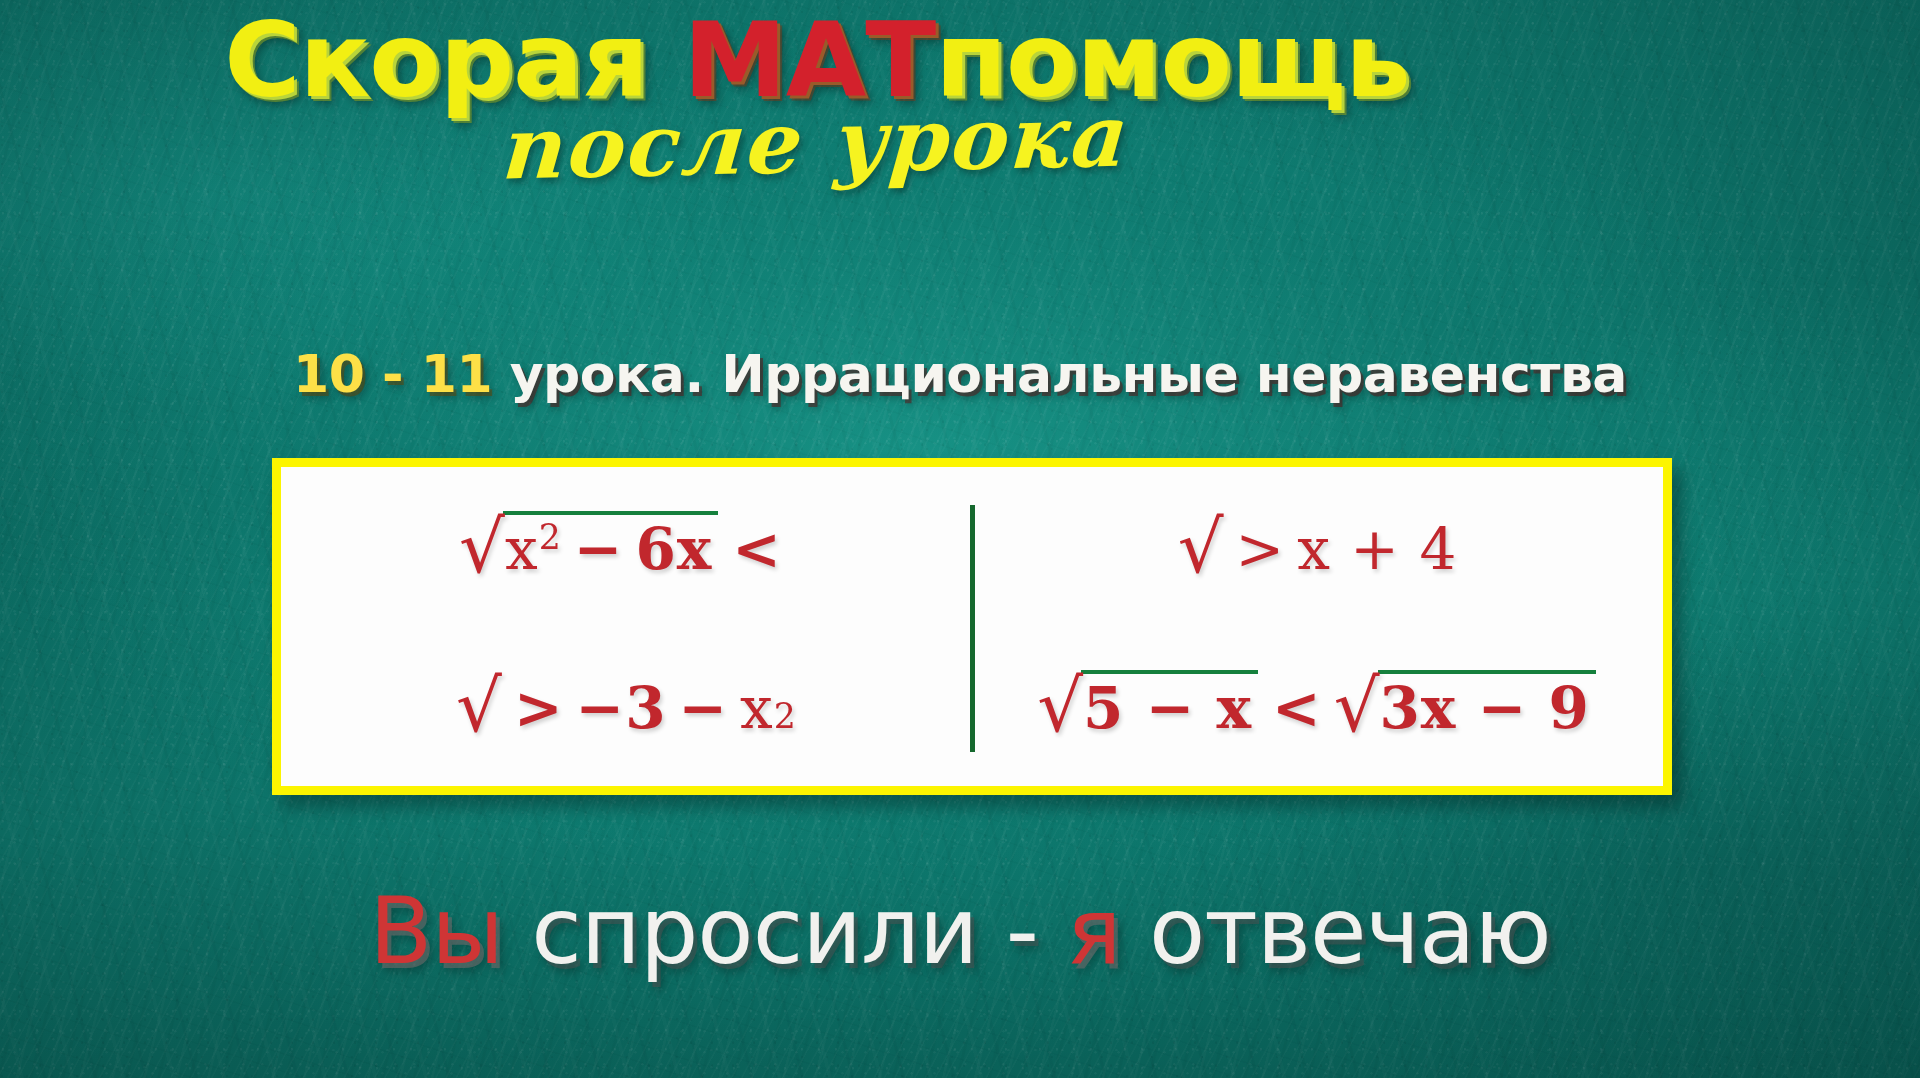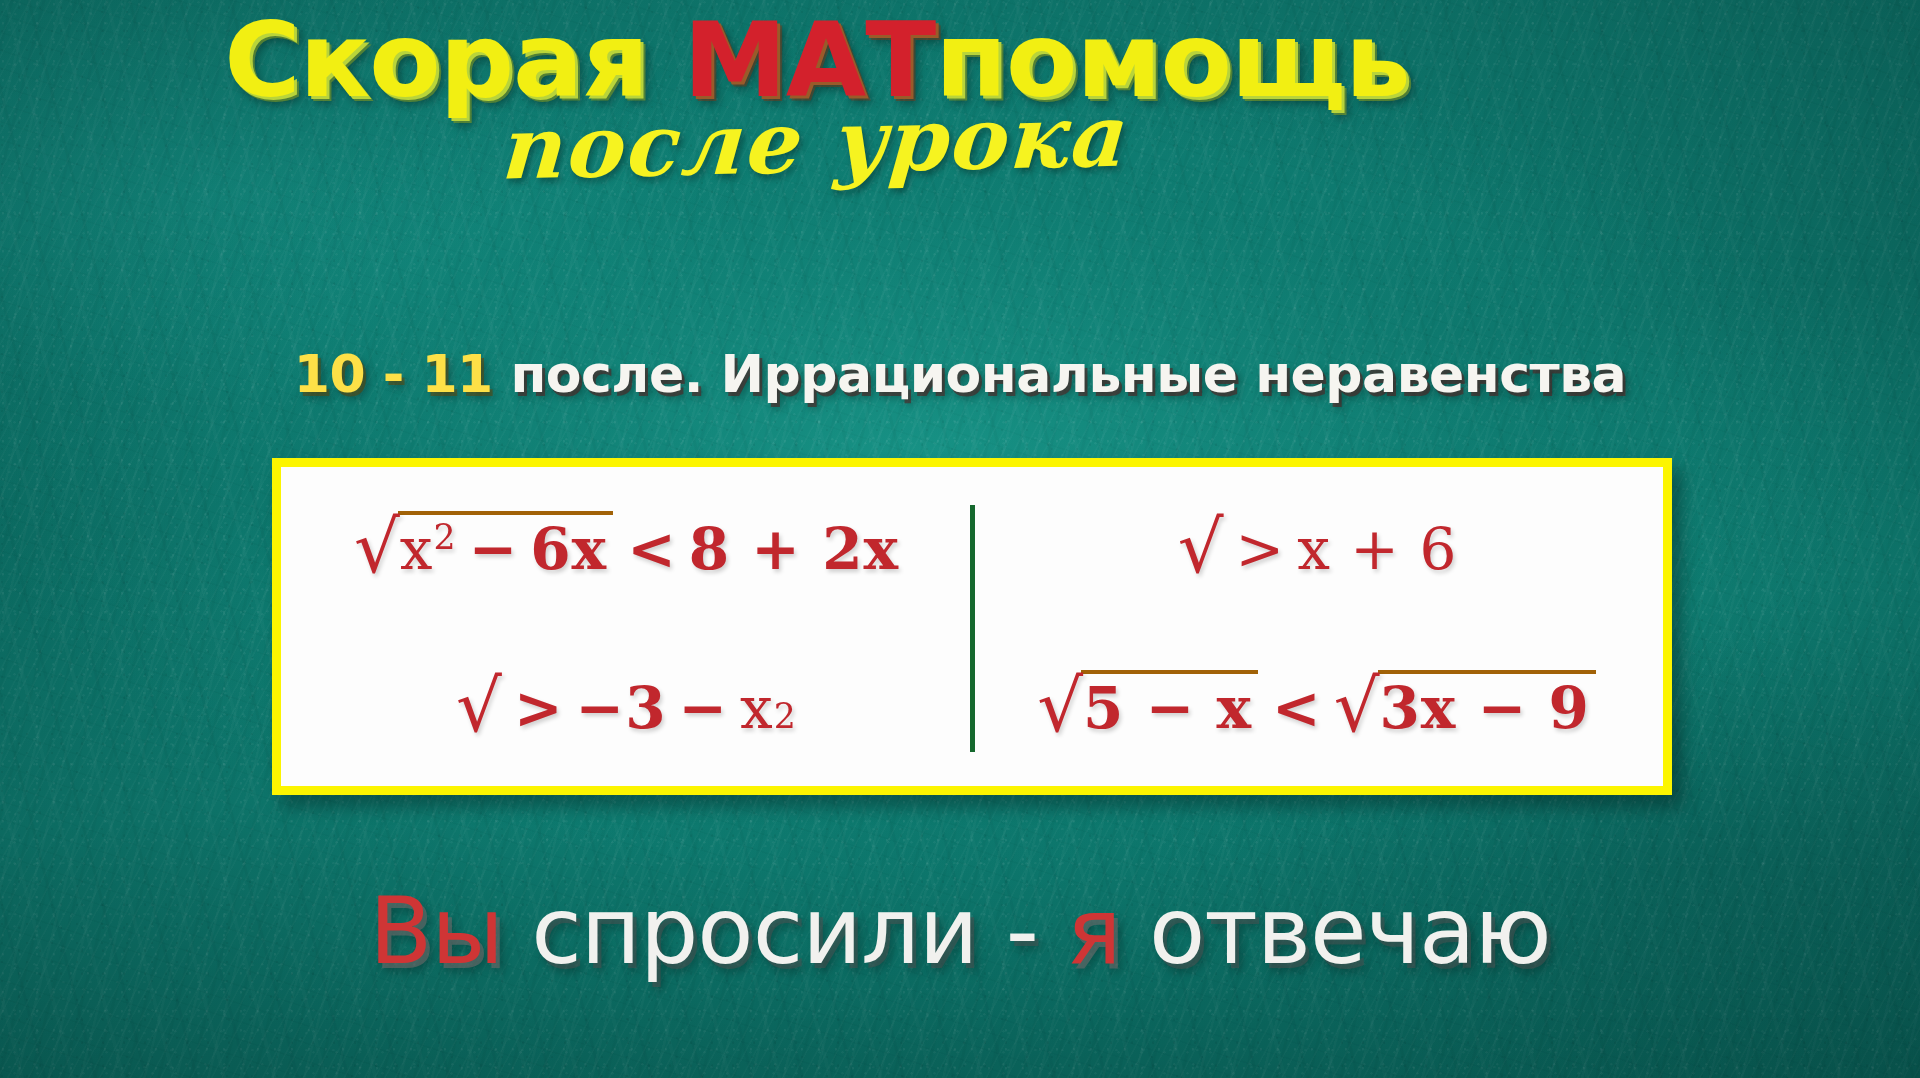--- a/index.html
+++ b/index.html
@@ -191,21 +191,21 @@
     margin-right: 2px;
   }
   .sqrt-sign {
     font-size: 72px;
     line-height: .92;
     position: relative;
     top: 3px;
     margin-right: -3px;
   }
   .radicand {
-    border-top: 4px solid #a16207;
+    border-top: 4px solid #15803d;
     padding: 4px 6px 0 2px;
     line-height: 1.06;
   }
   .op { margin: 0 12px; }
   sup {
     font-size: .60em;
     vertical-align: super;
     line-height: 0;
   }
 
@@ -238,42 +238,41 @@
   <div class="board-streaks"></div>
   <div class="board-streaks2"></div>
   <div class="board-grain"></div>
   <div class="board-vignette"></div>
 
   <div class="header">
     <div class="title-main"><span>Скорая </span><span class="red">МАТ</span><span>помощь</span></div>
     <div class="title-script">после урока</div>
   </div>
 
-  <div class="subject"><span class="grade">10 - 11</span><span> после. Иррациональные неравенства</span></div>
+  <div class="subject"><span class="grade">10 - 11</span><span> урока. Иррациональные неравенства</span></div>
 
   <div class="panel">
     <div class="panel-inner">
 
       <div class="divider"></div>
 
       <div class="formula">
         <span class="sqrt">
           <span class="sqrt-sign">√</span>
           <span class="radicand"><span>x</span><sup>2</sup><span class="op f-bold">−</span><span class="f-bold">6x</span></span>
         </span>
         <span class="op f-bold">&lt;</span>
-        <span class="f-bold">8 + 2x</span>
       </div>
 
       <div class="formula">
         <span class="sqrt">
           <span class="sqrt-sign">√</span>
         </span>
         <span class="op">&gt;</span>
-        <span>x + 6</span>
+        <span>x + 4</span>
       </div>
 
       <div class="formula">
         <span class="sqrt">
           <span class="sqrt-sign">√</span>
         </span>
         <span class="op f-bold">&gt;</span>
         <span class="f-bold">−3</span>
         <span class="op f-bold">−</span>
         <span>x</span>

